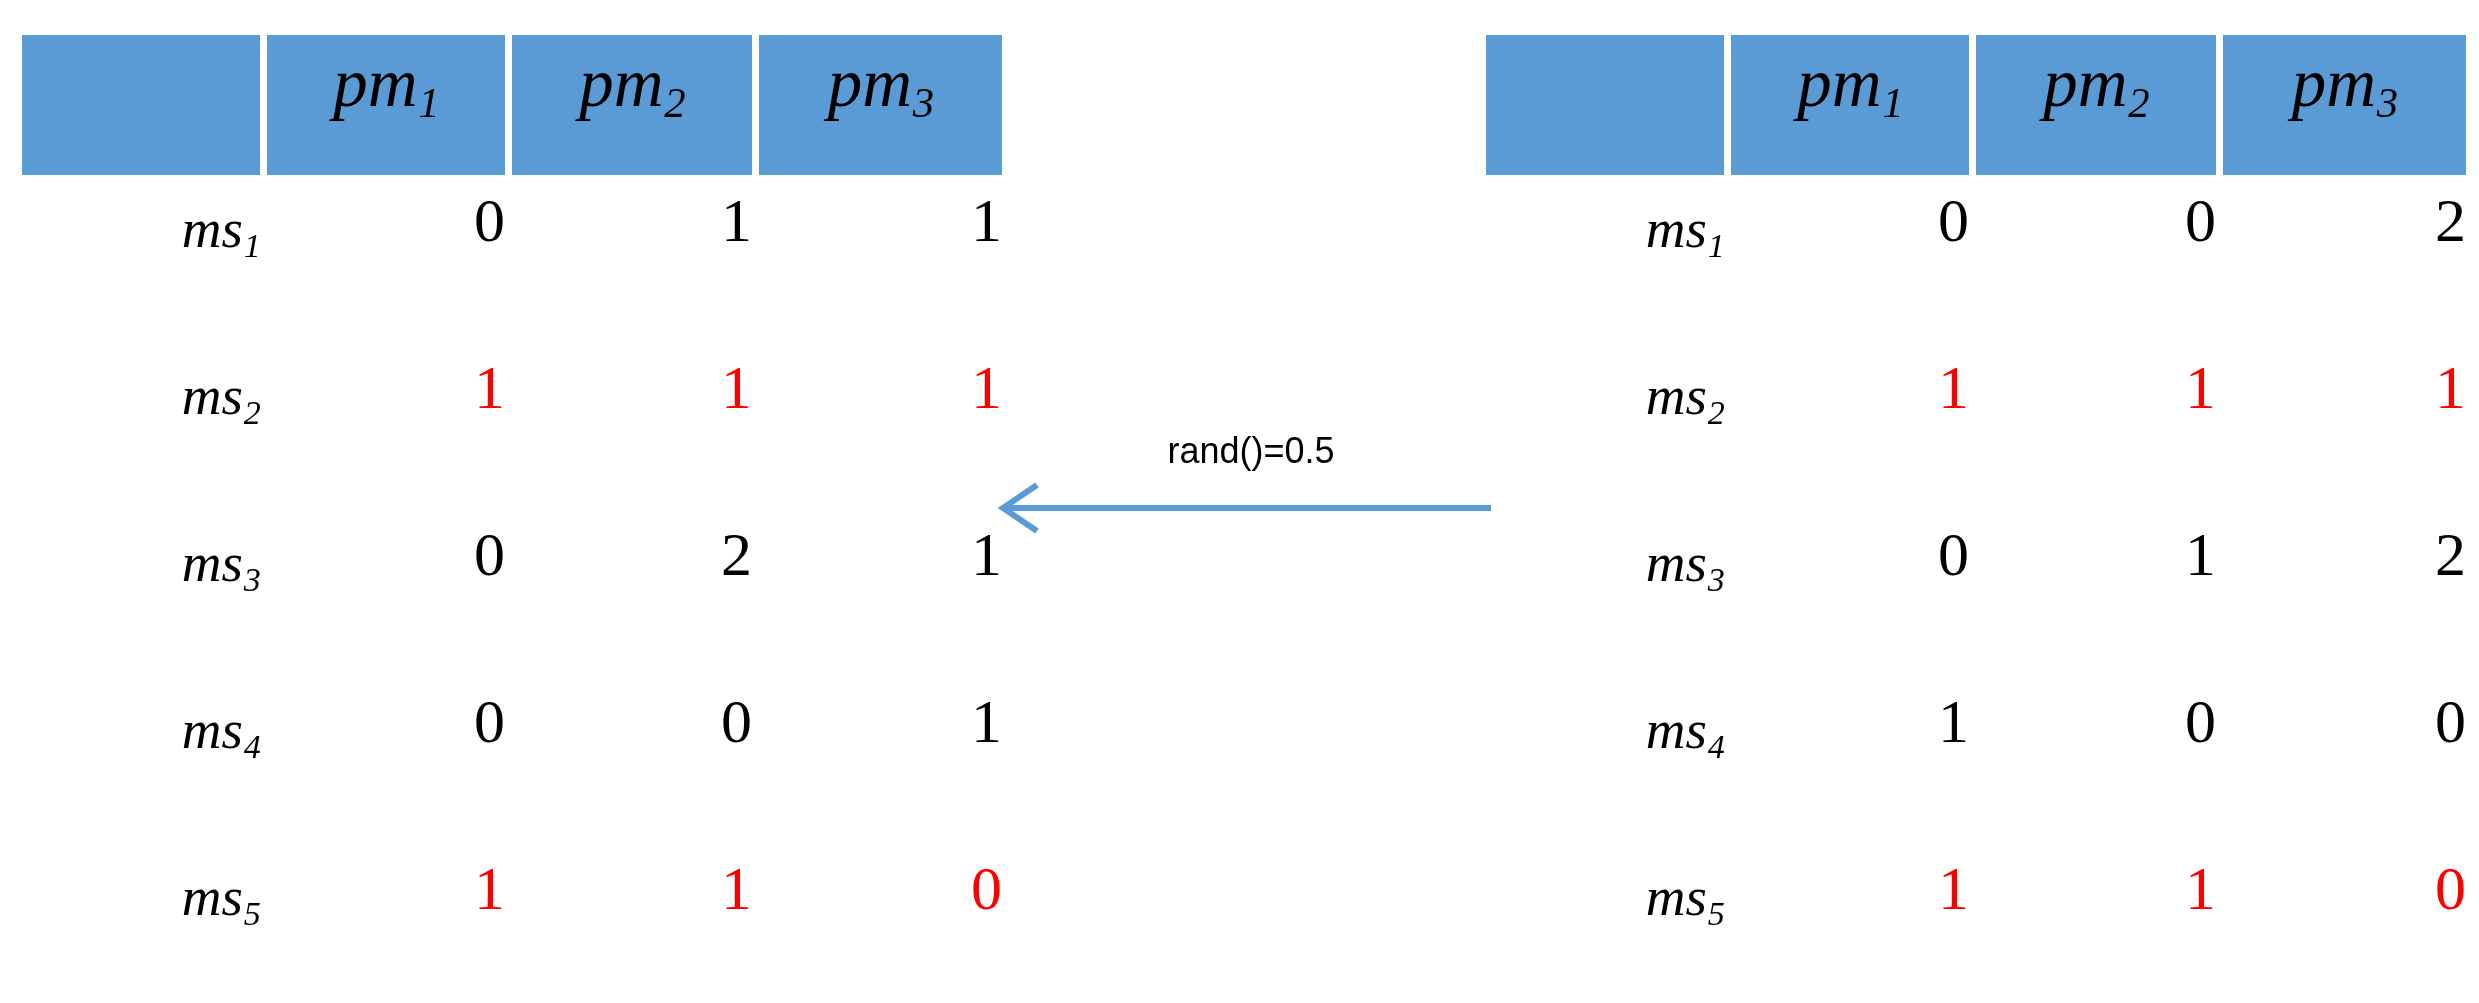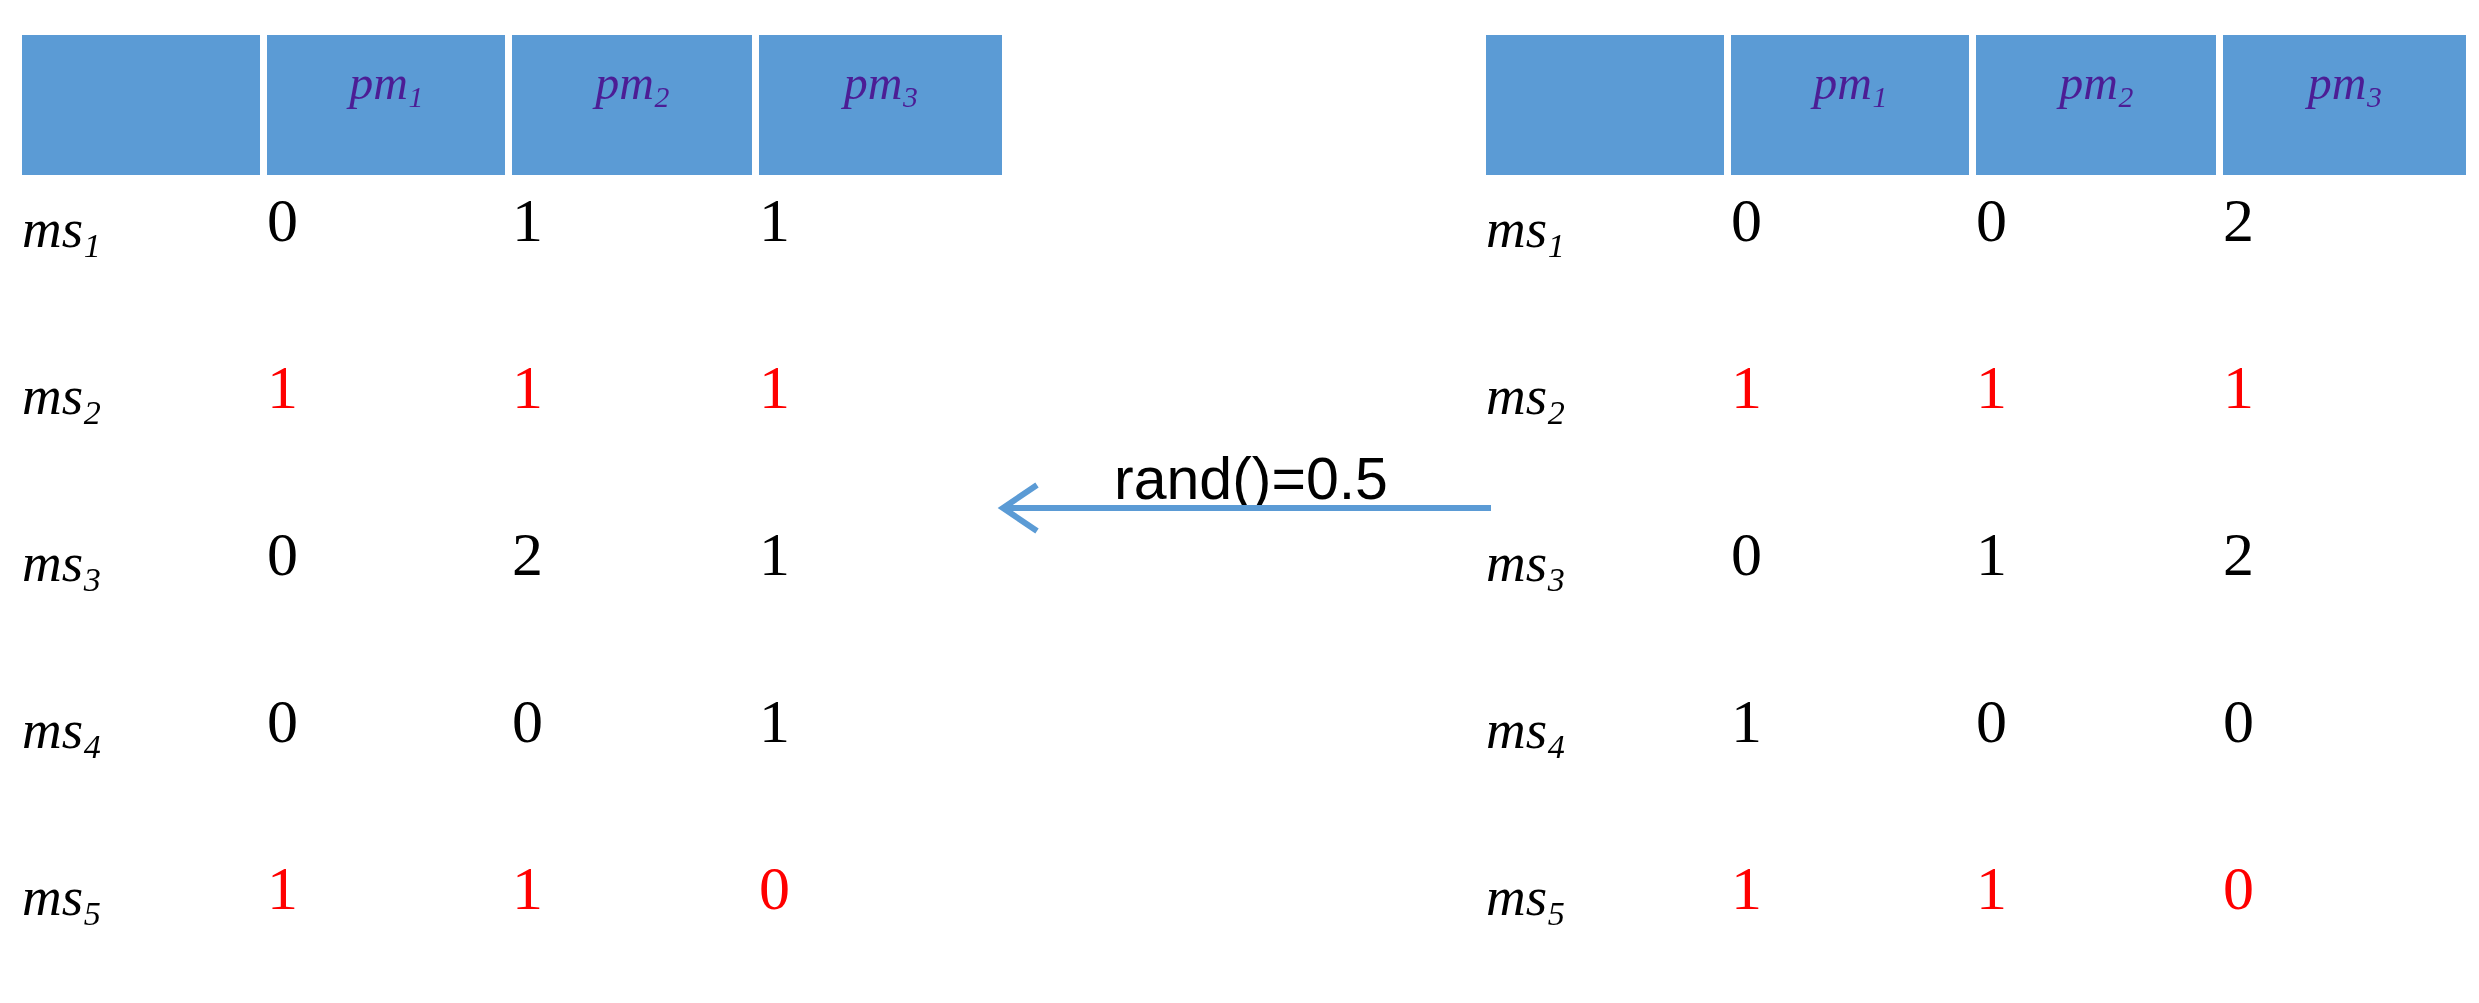--- a/index.html
+++ b/index.html
@@ -35,40 +35,40 @@
 
   .hdr-cell {
     background: #5B9BD5;
     display: flex;
     align-items: center;
     justify-content: center;
   }
   .hdr-cell .hdr-text {
     font-family: "Liberation Serif", serif;
     font-style: italic;
-    color: #4c1d95;
-    font-size: 48px;
+    color: #000000;
+    font-size: 69px;
     line-height: 1;
     white-space: nowrap;
     position: relative;
     top: -22px;
   }
   .hdr-cell .hdr-text sub {
     font-size: 0.62em;
     font-style: italic;
     vertical-align: baseline;
     position: relative;
     top: 0.28em;
     left: 0.02em;
   }
 
   .data-cell {
     display: flex;
     align-items: flex-start;
-    justify-content: flex-start;
+    justify-content: flex-end;
   }
 
   .rowlabel {
     font-family: "Liberation Serif", serif;
     font-style: italic;
     color: #000000;
     font-size: 55px;
     line-height: 1;
     padding-top: 18px;
     white-space: nowrap;
@@ -102,25 +102,24 @@
   #arrow-svg {
     position: absolute;
     left: 0;
     top: 0;
   }
   .arrow-label {
     position: absolute;
     width: 100%;
     text-align: center;
     font-family: "Liberation Sans", sans-serif;
-    font-size: 59px;
+    font-size: 36px;
     color: #000000;
     line-height: 1;
     white-space: nowrap;
-    margin-top: 17px;
   }
   #arrow-label-top    { top: 8px;   left: 8px; }
   #arrow-label-bottom { top: 110px; left: 8px; }
 </style>
 </head>
 <body>
 
 <div id="canvas">
 
   <div class="matrix-table" id="table-left">

